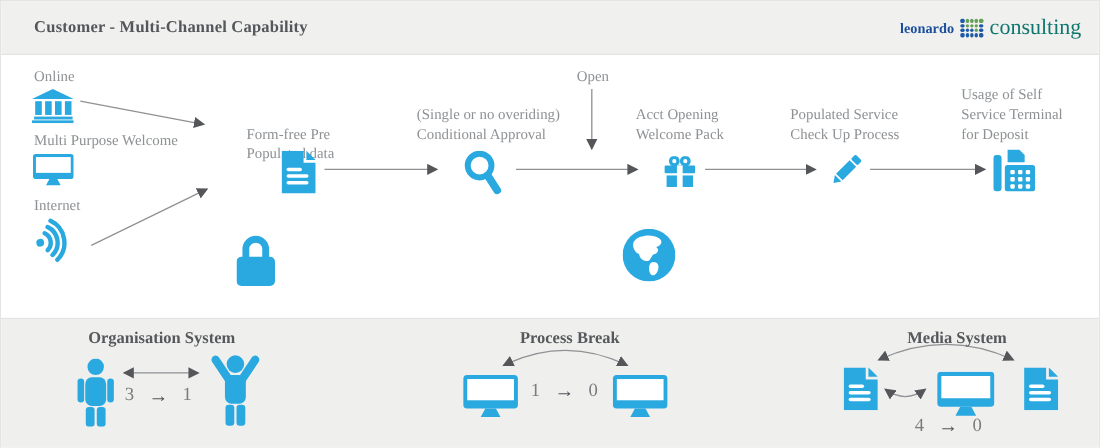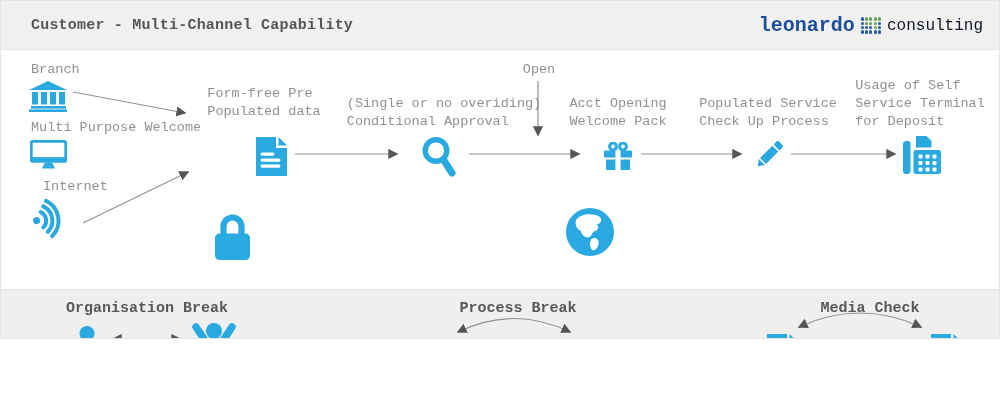--- a/index.html
+++ b/index.html
@@ -1,26 +1,26 @@
 <!DOCTYPE html>
 <html><head>
 <meta charset="utf-8">
 <style>
   html,body{margin:0;padding:0;background:#fff;}
   .canvas{
-    position:relative;width:1000px;height:339px;background:#ffffff;
-    font-family:Liberation Mono, monospace;overflow:hidden;
+    position:relative;width:1000px;height:407px;background:#ffffff;
+    font-family:Liberation Serif, serif;overflow:hidden;
     box-sizing:border-box;border:1px solid #e4e4e2;
   }
   
   .header{position:absolute;left:0;top:0;right:0;height:48px;background:#f0f0ef;border-bottom:1px solid #e3e3e1;}
   .page-title{position:absolute;left:30px;top:16px;font-size:15px;font-weight:bold;color:#54565a;letter-spacing:.2px;white-space:nowrap;}
   .logo{position:absolute;right:16px;top:13px;display:flex;align-items:center;gap:4px;}
-  .logo-name{font-size:20px;font-weight:bold;color:#1b4f9e;}
-  .logo-suffix{font-size:16px;color:#0f172a;}
+  .logo-name{font-size:13px;font-weight:bold;color:#1b4f9e;}
+  .logo-suffix{font-size:20px;color:#0f766e;}
   .logo-grid{display:grid;grid-template-columns:repeat(5,3.2px);grid-auto-rows:3.2px;gap:1.1px;margin:0 2px;}
   .logo-grid i{display:block;border-radius:1.5px;}
   .logo-grid i.b{background:#1f5aa6;}
   .logo-grid i.g{background:#64a057;}
   
   .band{position:absolute;left:0;right:0;top:288px;height:119px;background:#efefee;border-top:1px solid #e2e2e0;}
   .lbl{position:absolute;font-size:13.5px;color:#8e9194;white-space:nowrap;line-height:18px;}
   .ctr{transform:translateX(-50%);}
   .note-text{position:absolute;font-size:15px;color:#8e9194;white-space:nowrap;line-height:19px;}
   .btitle{position:absolute;transform:translateX(-50%);font-size:15px;font-weight:bold;color:#56585c;white-space:nowrap;}
@@ -81,21 +81,21 @@
       <path d="M640,153 H740" marker-end="url(#ah)"></path>
       <path d="M790,153 H894" marker-end="url(#ah)"></path>
       <path d="M537,80 V134" marker-end="url(#ah)"></path>
       <path d="M112,338 H179" marker-start="url(#ah)" marker-end="url(#ah)"></path>
       <path d="M457,331 Q513,304 569,331" marker-start="url(#ah)" marker-end="url(#ah)"></path>
       <path d="M798,326 Q859,298 920,326" marker-start="url(#ah)" marker-end="url(#ah)"></path>
       <path d="M804,353 Q822,366 840,353" marker-start="url(#ah)" marker-end="url(#ah)"></path>
     </g>
   </svg>
 
-  <div class="lbl" style="left:30px;top:60px">Branch</div>
+  <div class="lbl" style="left:30px;top:60px">Online</div>
   <div class="icon" style="left:28px;top:80px">
     <svg width="38" height="31" viewBox="0 0 38 31" fill="#29a9e0">
       <path d="M19,0 L38,9 H0 Z"></path>
       <rect x="3" y="11" width="6" height="12.5"></rect>
       <rect x="12" y="11" width="6" height="12.5"></rect>
       <rect x="21" y="11" width="6" height="12.5"></rect>
       <rect x="30" y="11" width="6" height="12.5"></rect>
       <rect x="2" y="25" width="35" height="2.6"></rect>
       <rect x="0" y="28.4" width="38" height="2.6"></rect>
     </svg>
@@ -103,33 +103,33 @@
 
   <div class="lbl" style="left:30px;top:118px">Multi Purpose Welcome</div>
   <div class="icon" style="left:29px;top:139px">
     <svg width="37" height="30" viewBox="0 0 36 29">
       <rect x="0" y="0" width="36" height="22" rx="2.5" fill="#29a9e0"></rect>
       <rect x="2.6" y="2.6" width="30.8" height="14" fill="#ffffff"></rect>
       <path d="M14.5,22 H21.5 L24.5,27.6 H11.5 Z" fill="#29a9e0"></path>
     </svg>
   </div>
 
-  <div class="lbl" style="left:42px;top:177px">Internet</div>
+  <div class="lbl" style="left:30px;top:177px">Internet</div>
   <div class="icon" style="left:27px;top:196px">
     <svg width="36" height="44" viewBox="0 0 34 46">
       <g transform="rotate(-10 17 23)" stroke="#29a9e0" stroke-width="4.2" fill="none" stroke-linecap="round">
         <circle cx="7" cy="23" r="2.6" fill="#29a9e0" stroke-width="2.2"></circle>
         <path d="M12.7,14.8 A10,10 0 0 1 12.7,31.2"></path>
         <path d="M16.5,9.5 A16.5,16.5 0 0 1 16.5,36.5"></path>
         <path d="M20.2,4.2 A23,23 0 0 1 20.2,41.8"></path>
       </g>
     </svg>
   </div>
 
-  <div class="lbl ctr" style="left:263px;top:84px">
+  <div class="lbl ctr" style="left:263px;top:112px">
     <div>Form-free Pre</div>
     <div>Populated data</div>
   </div>
   <div class="icon" style="left:255px;top:136px">
     <svg width="31" height="39" viewBox="0 0 31 39">
       <path d="M0,0 H20 V11 H31 V39 H0 Z" fill="#29a9e0"></path>
       <path d="M22.5,0 L31,8.5 H22.5 Z" fill="#29a9e0"></path>
       <rect x="4.5" y="15.5" width="14" height="3.2" rx="1.6" fill="#ffffff"></rect>
       <rect x="4.5" y="21.5" width="20" height="3.2" rx="1.6" fill="#ffffff"></rect>
       <rect x="4.5" y="27.5" width="20" height="3.2" rx="1.6" fill="#ffffff"></rect>
@@ -209,21 +209,21 @@
   </div>
 
   <div class="icon" style="left:565px;top:207px">
     <svg width="48" height="48" viewBox="0 0 48 48">
       <circle cx="24" cy="24" r="24" fill="#29a9e0"></circle>
       <path d="M10,12 C14,5.5 27,4.5 33,8.5 C37,11 35.5,15.5 30.5,16.5 C34,18.5 32,23 27.5,23.5 L24.5,28.5 C20.5,31 15.5,27.5 15,23 C11,21.5 8.5,16.5 10,12 Z" fill="#ffffff"></path>
       <path d="M25.5,31 C29.5,28.5 33.5,31.5 32.5,36 C31.8,40.5 28,44 25.8,41.5 C23.5,38.5 23.5,33.5 25.5,31 Z" fill="#ffffff"></path>
     </svg>
   </div>
 
-  <div class="btitle" style="left:146px;top:299px">Organisation Break</div>
+  <div class="btitle" style="left:146px;top:299px">Organisation System</div>
   <div class="icon" style="left:68px;top:325px">
     <svg width="36" height="62" viewBox="0 0 36 62" fill="#29a9e0">
       <circle cx="18" cy="7.5" r="7.5"></circle>
       <rect x="8.5" y="17" width="19" height="26" rx="6"></rect>
       <rect x="1.5" y="18" width="6" height="22" rx="3"></rect>
       <rect x="28.5" y="18" width="6" height="22" rx="3"></rect>
       <rect x="9" y="44" width="8" height="18" rx="3"></rect>
       <rect x="19" y="44" width="8" height="18" rx="3"></rect>
     </svg>
   </div>
@@ -257,21 +257,21 @@
       <rect x="2.6" y="2.6" width="30.8" height="14" fill="#ffffff"></rect>
       <path d="M14.5,22 H21.5 L24.5,27.6 H11.5 Z" fill="#29a9e0"></path>
     </svg>
   </div>
   <div class="nums" style="left:512px;top:344px">
     <span>1</span>
     <span class="arr">→</span>
     <span>0</span>
   </div>
 
-  <div class="btitle" style="left:869px;top:299px">Media Check</div>
+  <div class="btitle" style="left:869px;top:299px">Media System</div>
   <div class="icon" style="left:766px;top:333px">
     <svg width="31" height="39" viewBox="0 0 31 39">
       <path d="M0,0 H20 V11 H31 V39 H0 Z" fill="#29a9e0"></path>
       <path d="M22.5,0 L31,8.5 H22.5 Z" fill="#29a9e0"></path>
       <rect x="4.5" y="15.5" width="14" height="3.2" rx="1.6" fill="#ffffff"></rect>
       <rect x="4.5" y="21.5" width="20" height="3.2" rx="1.6" fill="#ffffff"></rect>
       <rect x="4.5" y="27.5" width="20" height="3.2" rx="1.6" fill="#ffffff"></rect>
     </svg>
   </div>
   <div class="icon" style="left:851px;top:337px">

